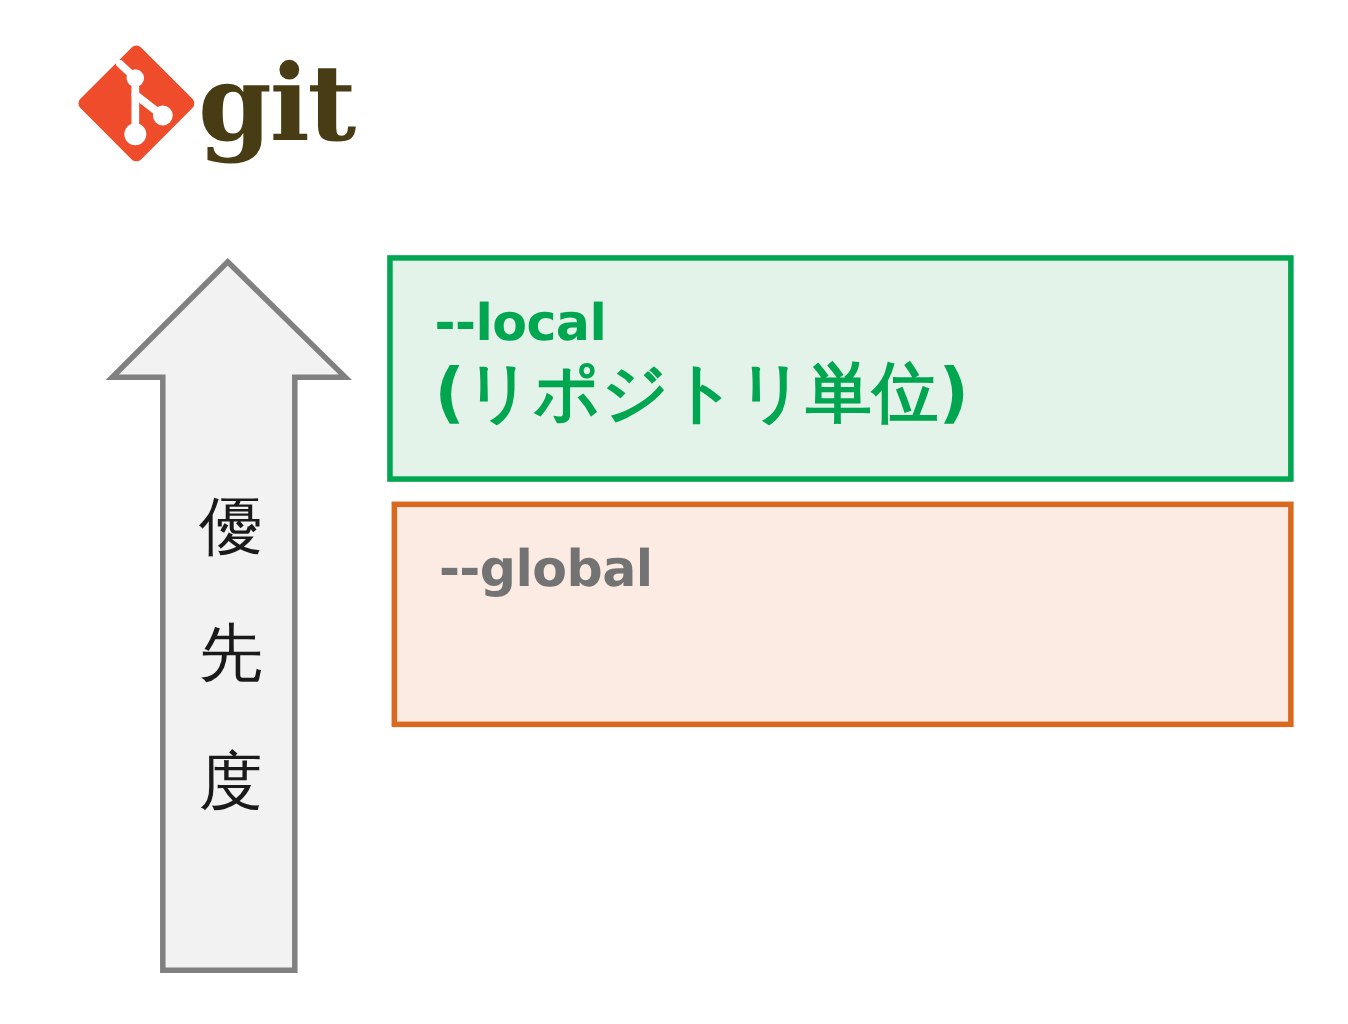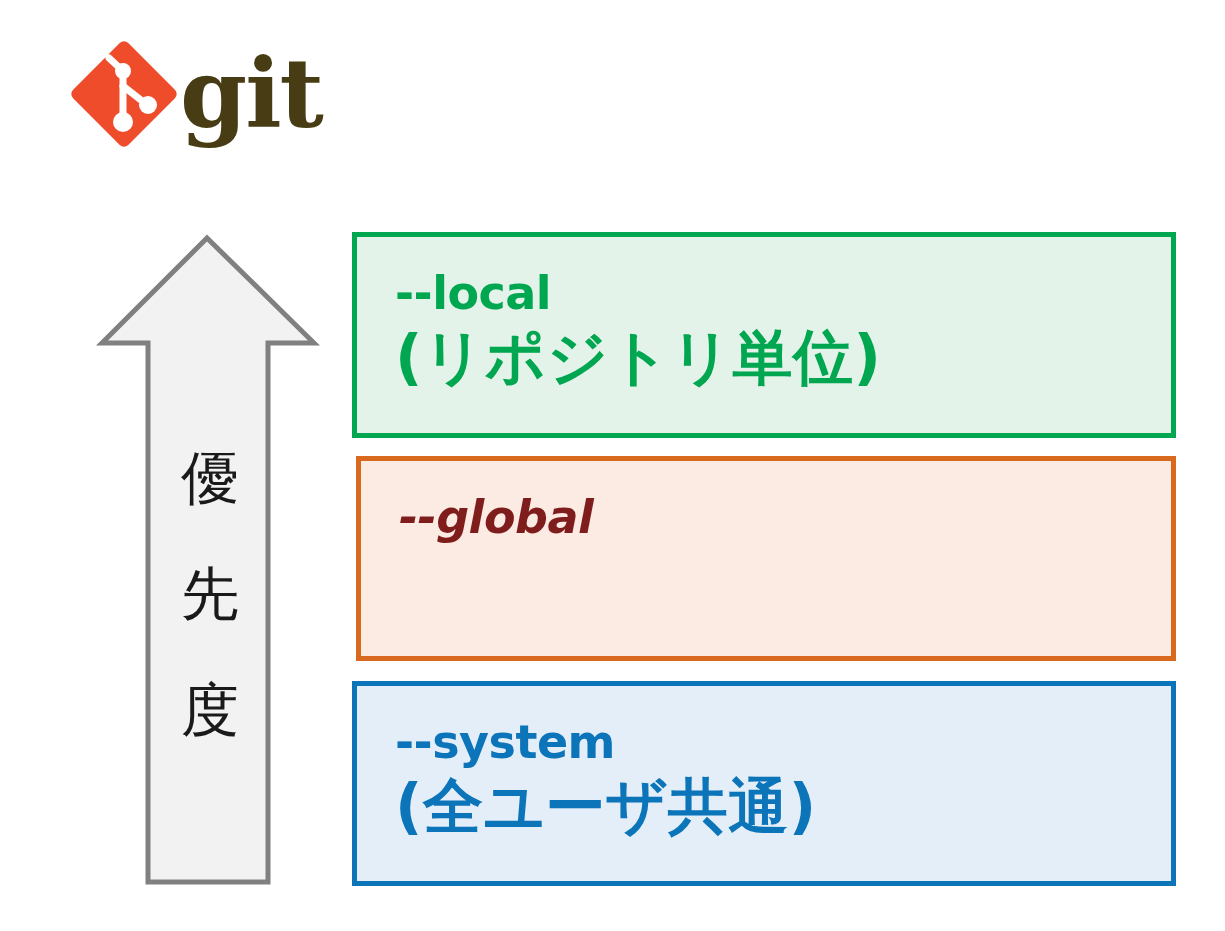--- a/index.html
+++ b/index.html
@@ -116,21 +116,21 @@
   #box-local .scope-flag, #box-local .scope-desc { color: #00A650; }
 
   #box-global {
     left: 356px;
     top: 456px;
     width: 820px;
     height: 205px;
     border: 5px solid #D9691E;
     background: #FBEBE2;
   }
-  #box-global .scope-flag, #box-global .scope-desc { color: #7f1d1d; font-style: italic; }
+  #box-global .scope-flag, #box-global .scope-desc { color: #737373; }
 
   #box-system {
     left: 352px;
     top: 681px;
     width: 824px;
     height: 205px;
     border: 5px solid #0C74B8;
     background: #E3EEF8;
   }
   #box-system .scope-flag, #box-system .scope-desc { color: #0C74B8; }
@@ -172,18 +172,14 @@
 
   <div class="scope-box" id="box-local">
     <div class="scope-flag">--local</div>
     <div class="scope-desc">(リポジトリ単位)</div>
   </div>
 
   <div class="scope-box" id="box-global">
     <div class="scope-flag">--global</div>
   </div>
 
-  <div class="scope-box" id="box-system">
-    <div class="scope-flag">--system</div>
-    <div class="scope-desc">(全ユーザ共通)</div>
-  </div>
 
 </div>
 
 </body></html>

